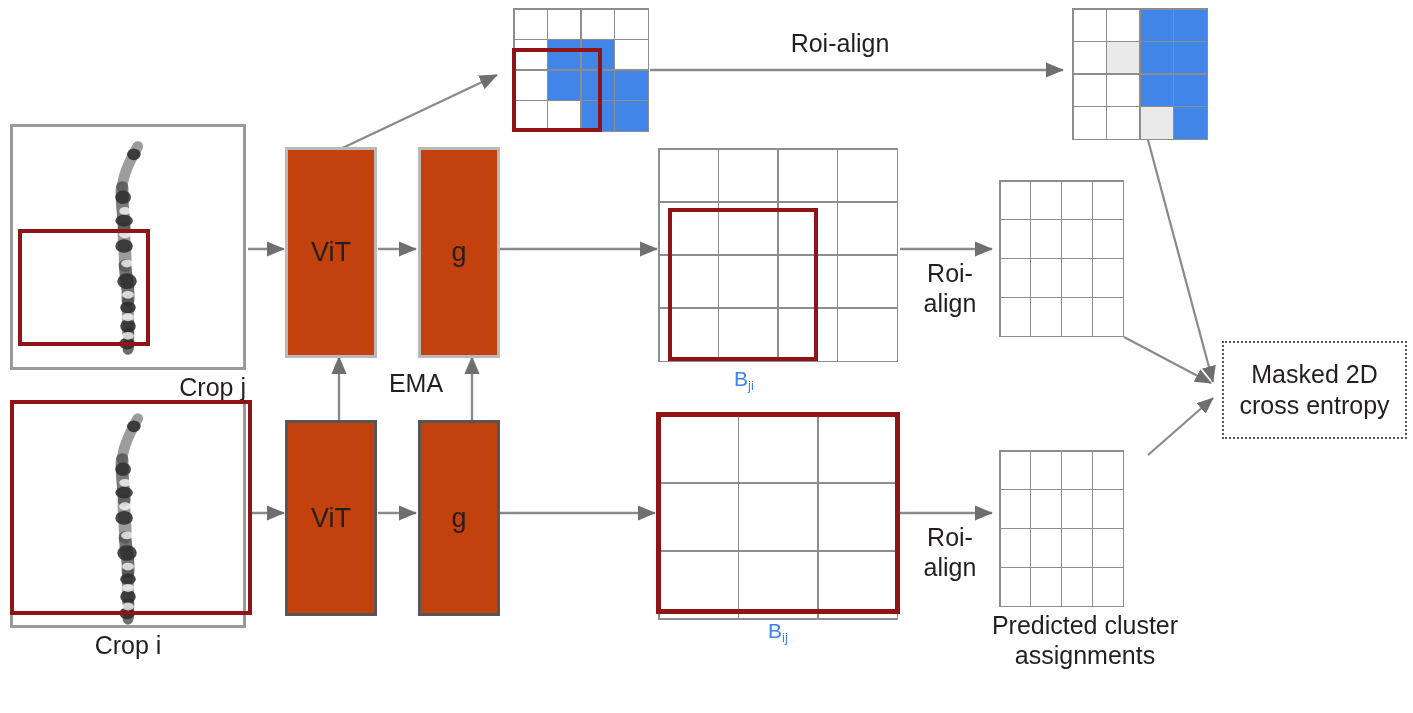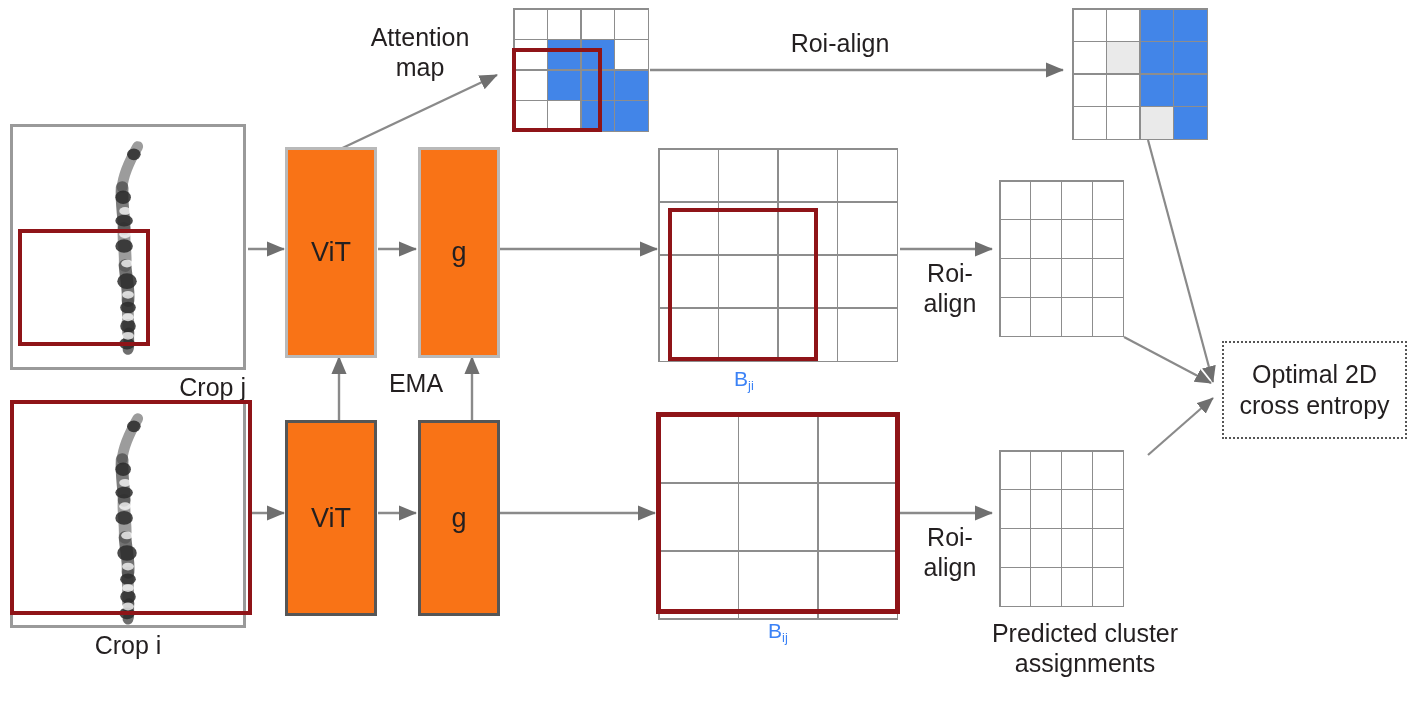--- a/index.html
+++ b/index.html
@@ -51,21 +51,21 @@
   .redbox{
     position:absolute;
     border:4px solid #8f1418;
     box-sizing:border-box;
     pointer-events:none;
   }
 
   
   .modbox{
     position:absolute;
-    background:#f97316;
+    background:#c2410c;
     box-sizing:border-box;
     display:flex;
     align-items:center;
     justify-content:center;
     font-size:27px;
     color:#231f20;
   }
   .modbox.light{border:3px solid #b9b9b9;}
   .modbox.dark{border:3px solid #565656;}
 
@@ -221,22 +221,20 @@
 
   <div class="modbox dark" style="left:285px;top:420px;width:92px;height:196px;">
     <span>ViT</span>
   </div>
   <div class="modbox dark" style="left:418px;top:420px;width:82px;height:196px;">
     <span>g</span>
   </div>
 
   <div class="label" style="left:357px;top:368px;width:118px;">EMA</div>
 
-  <div class="label" style="left:340px;top:22px;width:160px;">Attention
-map</div>
 
   <div class="grid thin" id="grid-attention" style="left: 513px; top: 8px; width: 136px; height: 124px; grid-template-columns: repeat(4, 1fr); grid-template-rows: repeat(4, 1fr);">
       <div class="cell"></div>
       <div class="cell"></div>
       <div class="cell"></div>
       <div class="cell"></div>
       <div class="cell"></div>
       <div class="cell blue"></div>
       <div class="cell blue"></div>
       <div class="cell"></div>
@@ -347,21 +345,21 @@
       <div class="cell"></div>
       <div class="cell"></div>
       <div class="cell"></div>
       <div class="cell"></div>
       <div class="cell"></div>
       <div class="cell"></div>
       <div class="cell"></div>
       <div class="cell"></div>
       <div class="cell"></div>
     </div>
-  <div class="label" style="left:970px;top:610px;width:230px;margin-top:8px;">Predicted cluster
+  <div class="label" style="left:970px;top:610px;width:230px;">Predicted cluster
 assignments</div>
 
   <div class="lossbox" style="left:1222px;top:341px;width:185px;height:98px;">
-    <span style="white-space:pre-line;">Optimal 2D
+    <span style="white-space:pre-line;">Masked 2D
 cross entropy</span>
   </div>
 
 </div>
 
 </body></html>

